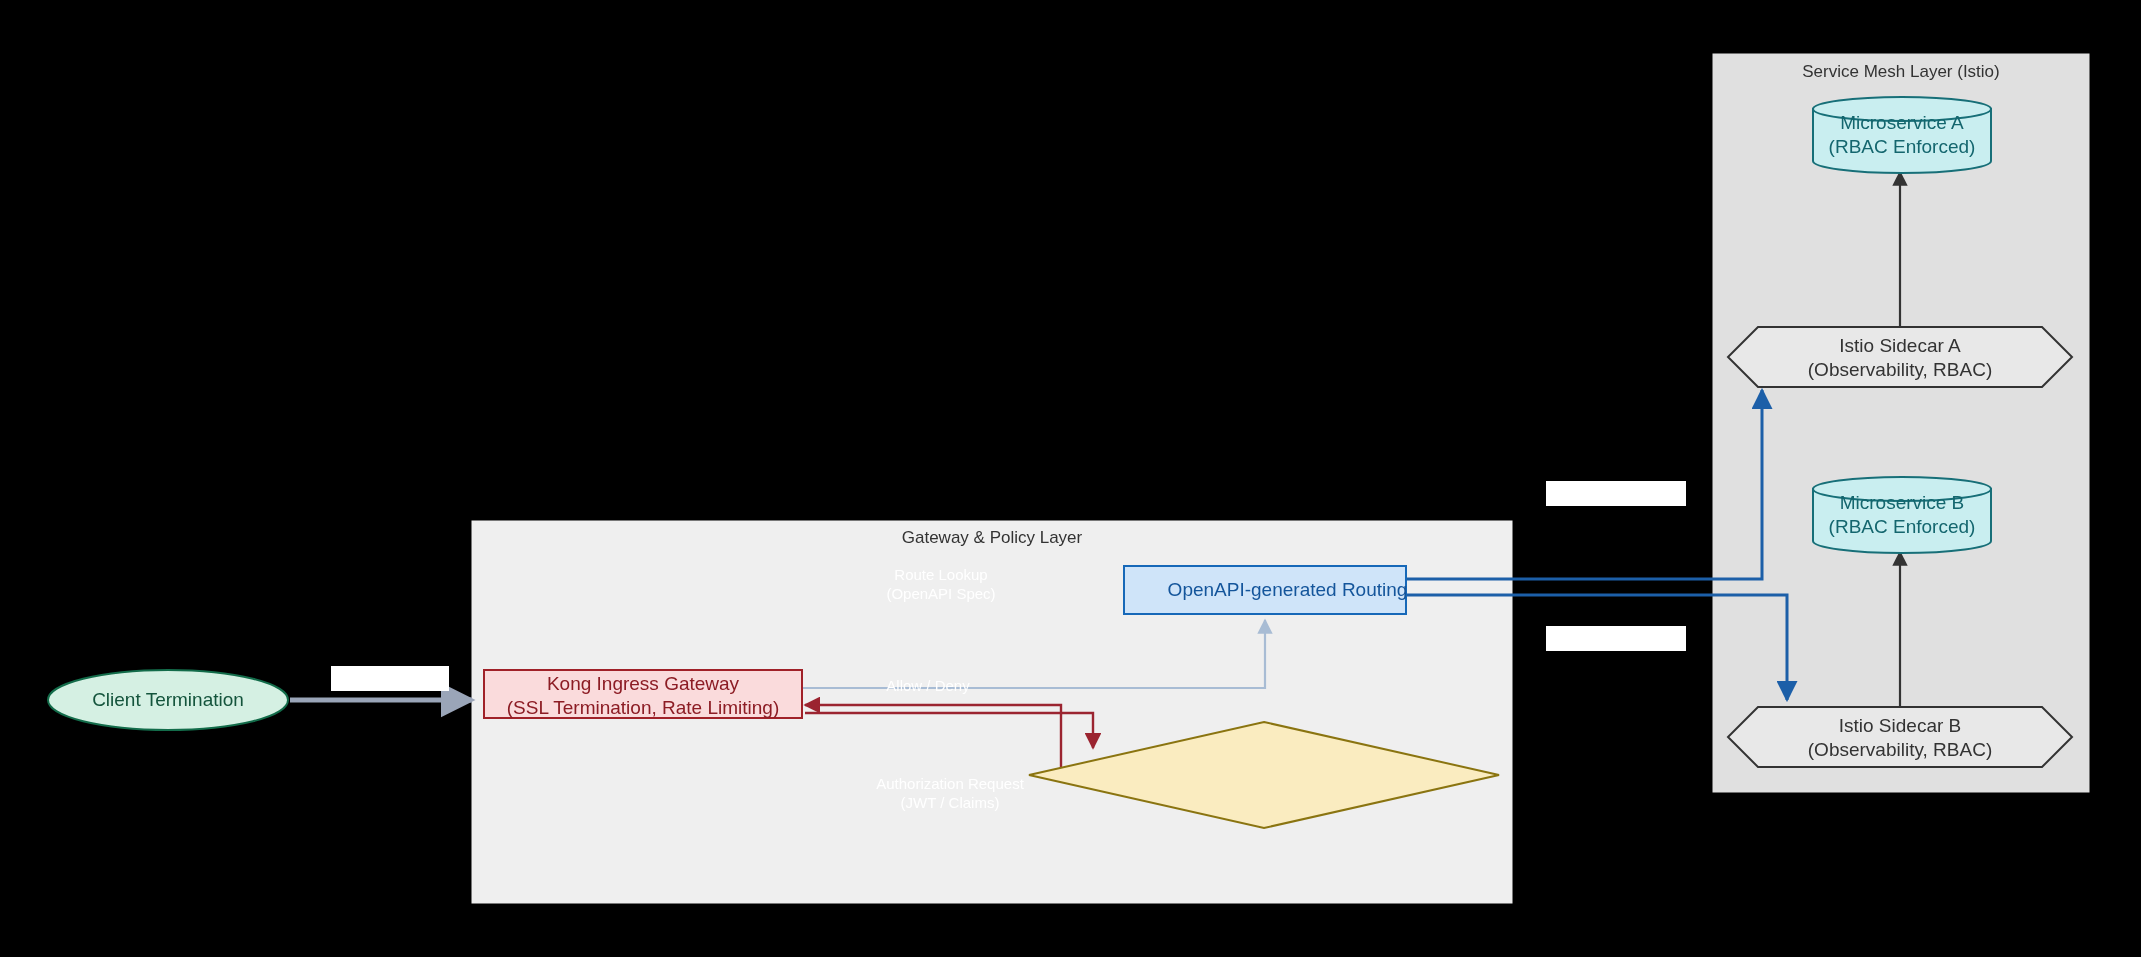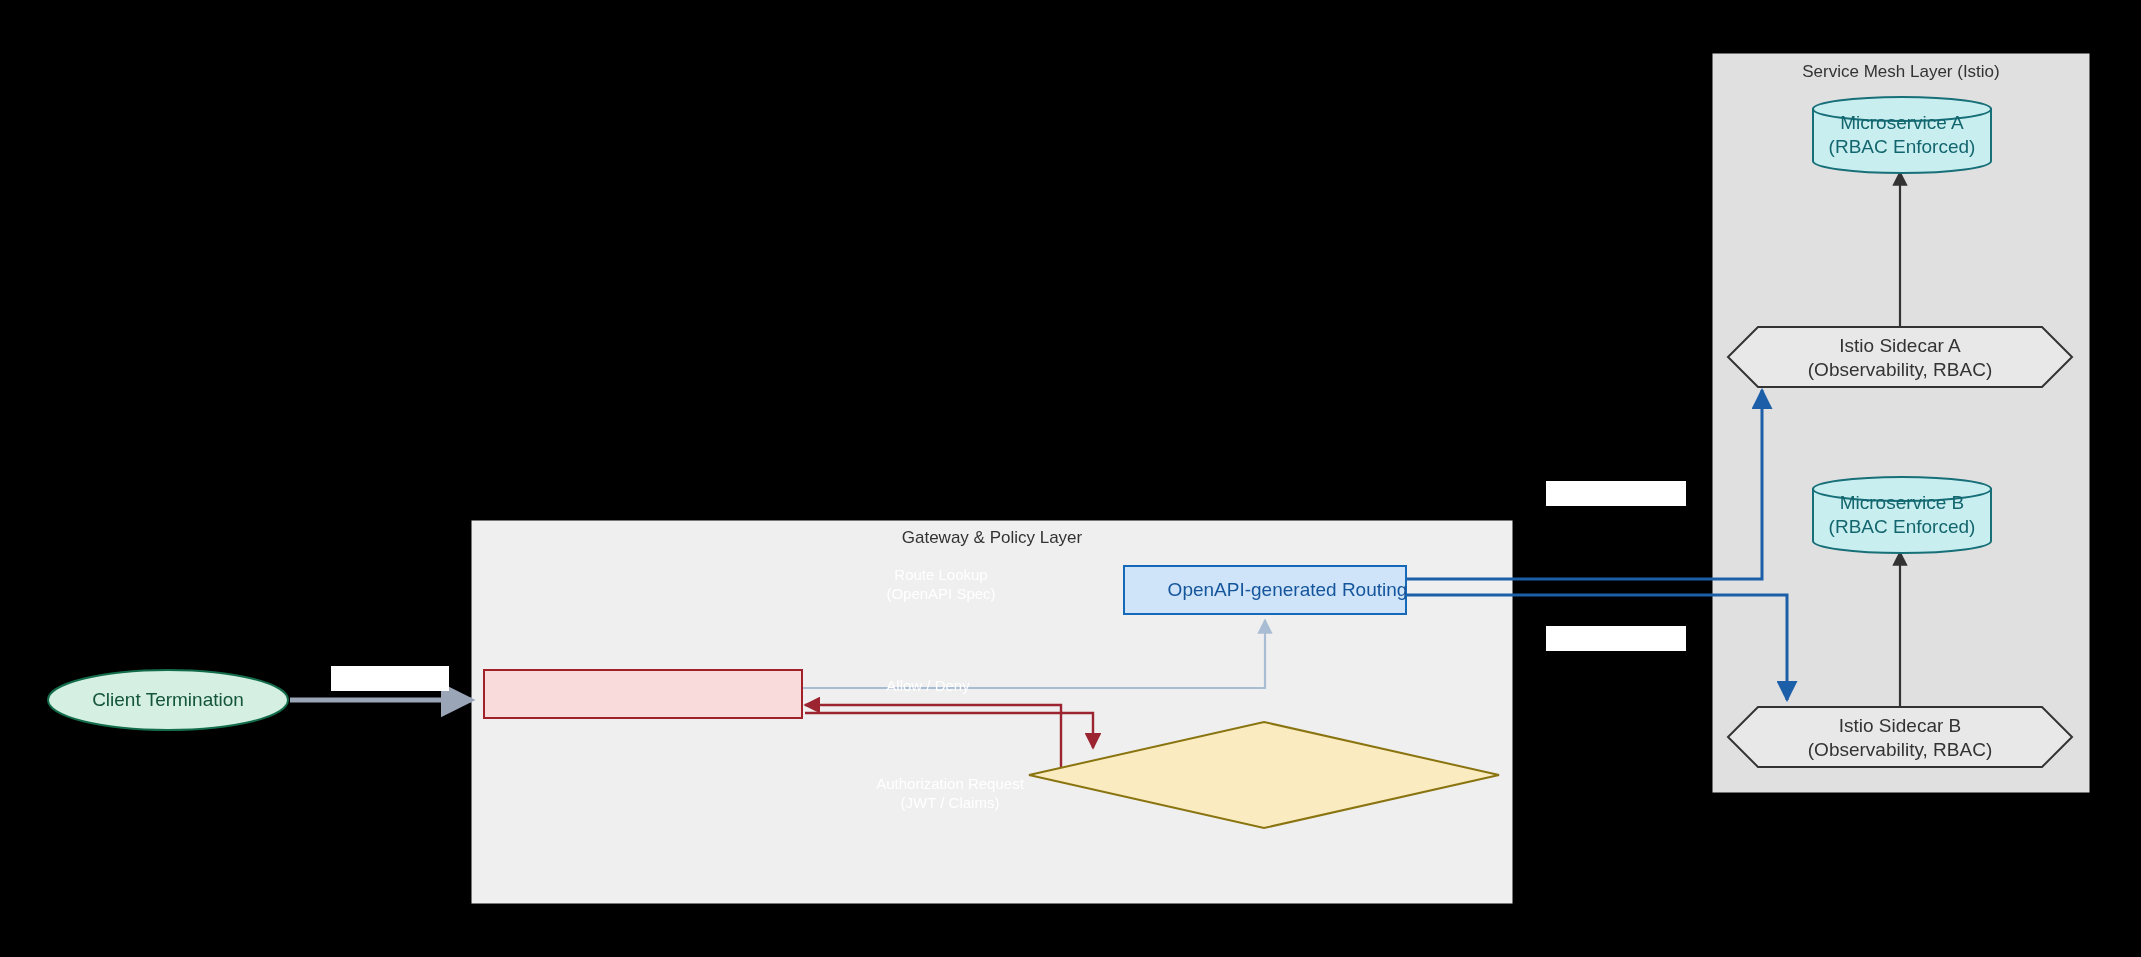--- a/index.html
+++ b/index.html
@@ -131,20 +131,21 @@
 
     <polygon points="1758,707 2042,707 2072,737 2042,767 1758,767 1728,737" fill="#e8e8e8" stroke="#333333" stroke-width="2"></polygon>
   </svg>
 
   <div class="cluster-title" style="left:472px; top:528px; width:1040px;">Gateway &amp; Policy Layer</div>
 
   <div class="cluster-title" style="left:1713px; top:62px; width:376px;">Service Mesh Layer (Istio)</div>
 
   <div class="node-text" style="left:48px; top:688px; width:240px; font-size:19px; color:#14543c;">Client Termination</div>
 
+  <div class="node-text" style="left:484px; top:672px; width:318px; font-size:19px; color:#8c1c24;"><span>Kong Ingress Gateway</span><br><span>(SSL Termination, Rate Limiting)</span></div>
 
   <div class="node-text" style="left:1124px; top:578px; width:327px; font-size:19px; color:#14559b;">OpenAPI-generated Routing</div>
 
 
   <div class="node-text" style="left:1813px; top:111px; width:178px; font-size:19px; color:#14666e;"><span>Microservice A</span><br><span>(RBAC Enforced)</span></div>
 
   <div class="node-text" style="left:1728px; top:334px; width:344px; font-size:19px; color:#333333;"><span>Istio Sidecar A</span><br><span>(Observability, RBAC)</span></div>
 
   <div class="node-text" style="left:1813px; top:491px; width:178px; font-size:19px; color:#14666e;"><span>Microservice B</span><br><span>(RBAC Enforced)</span></div>
 

